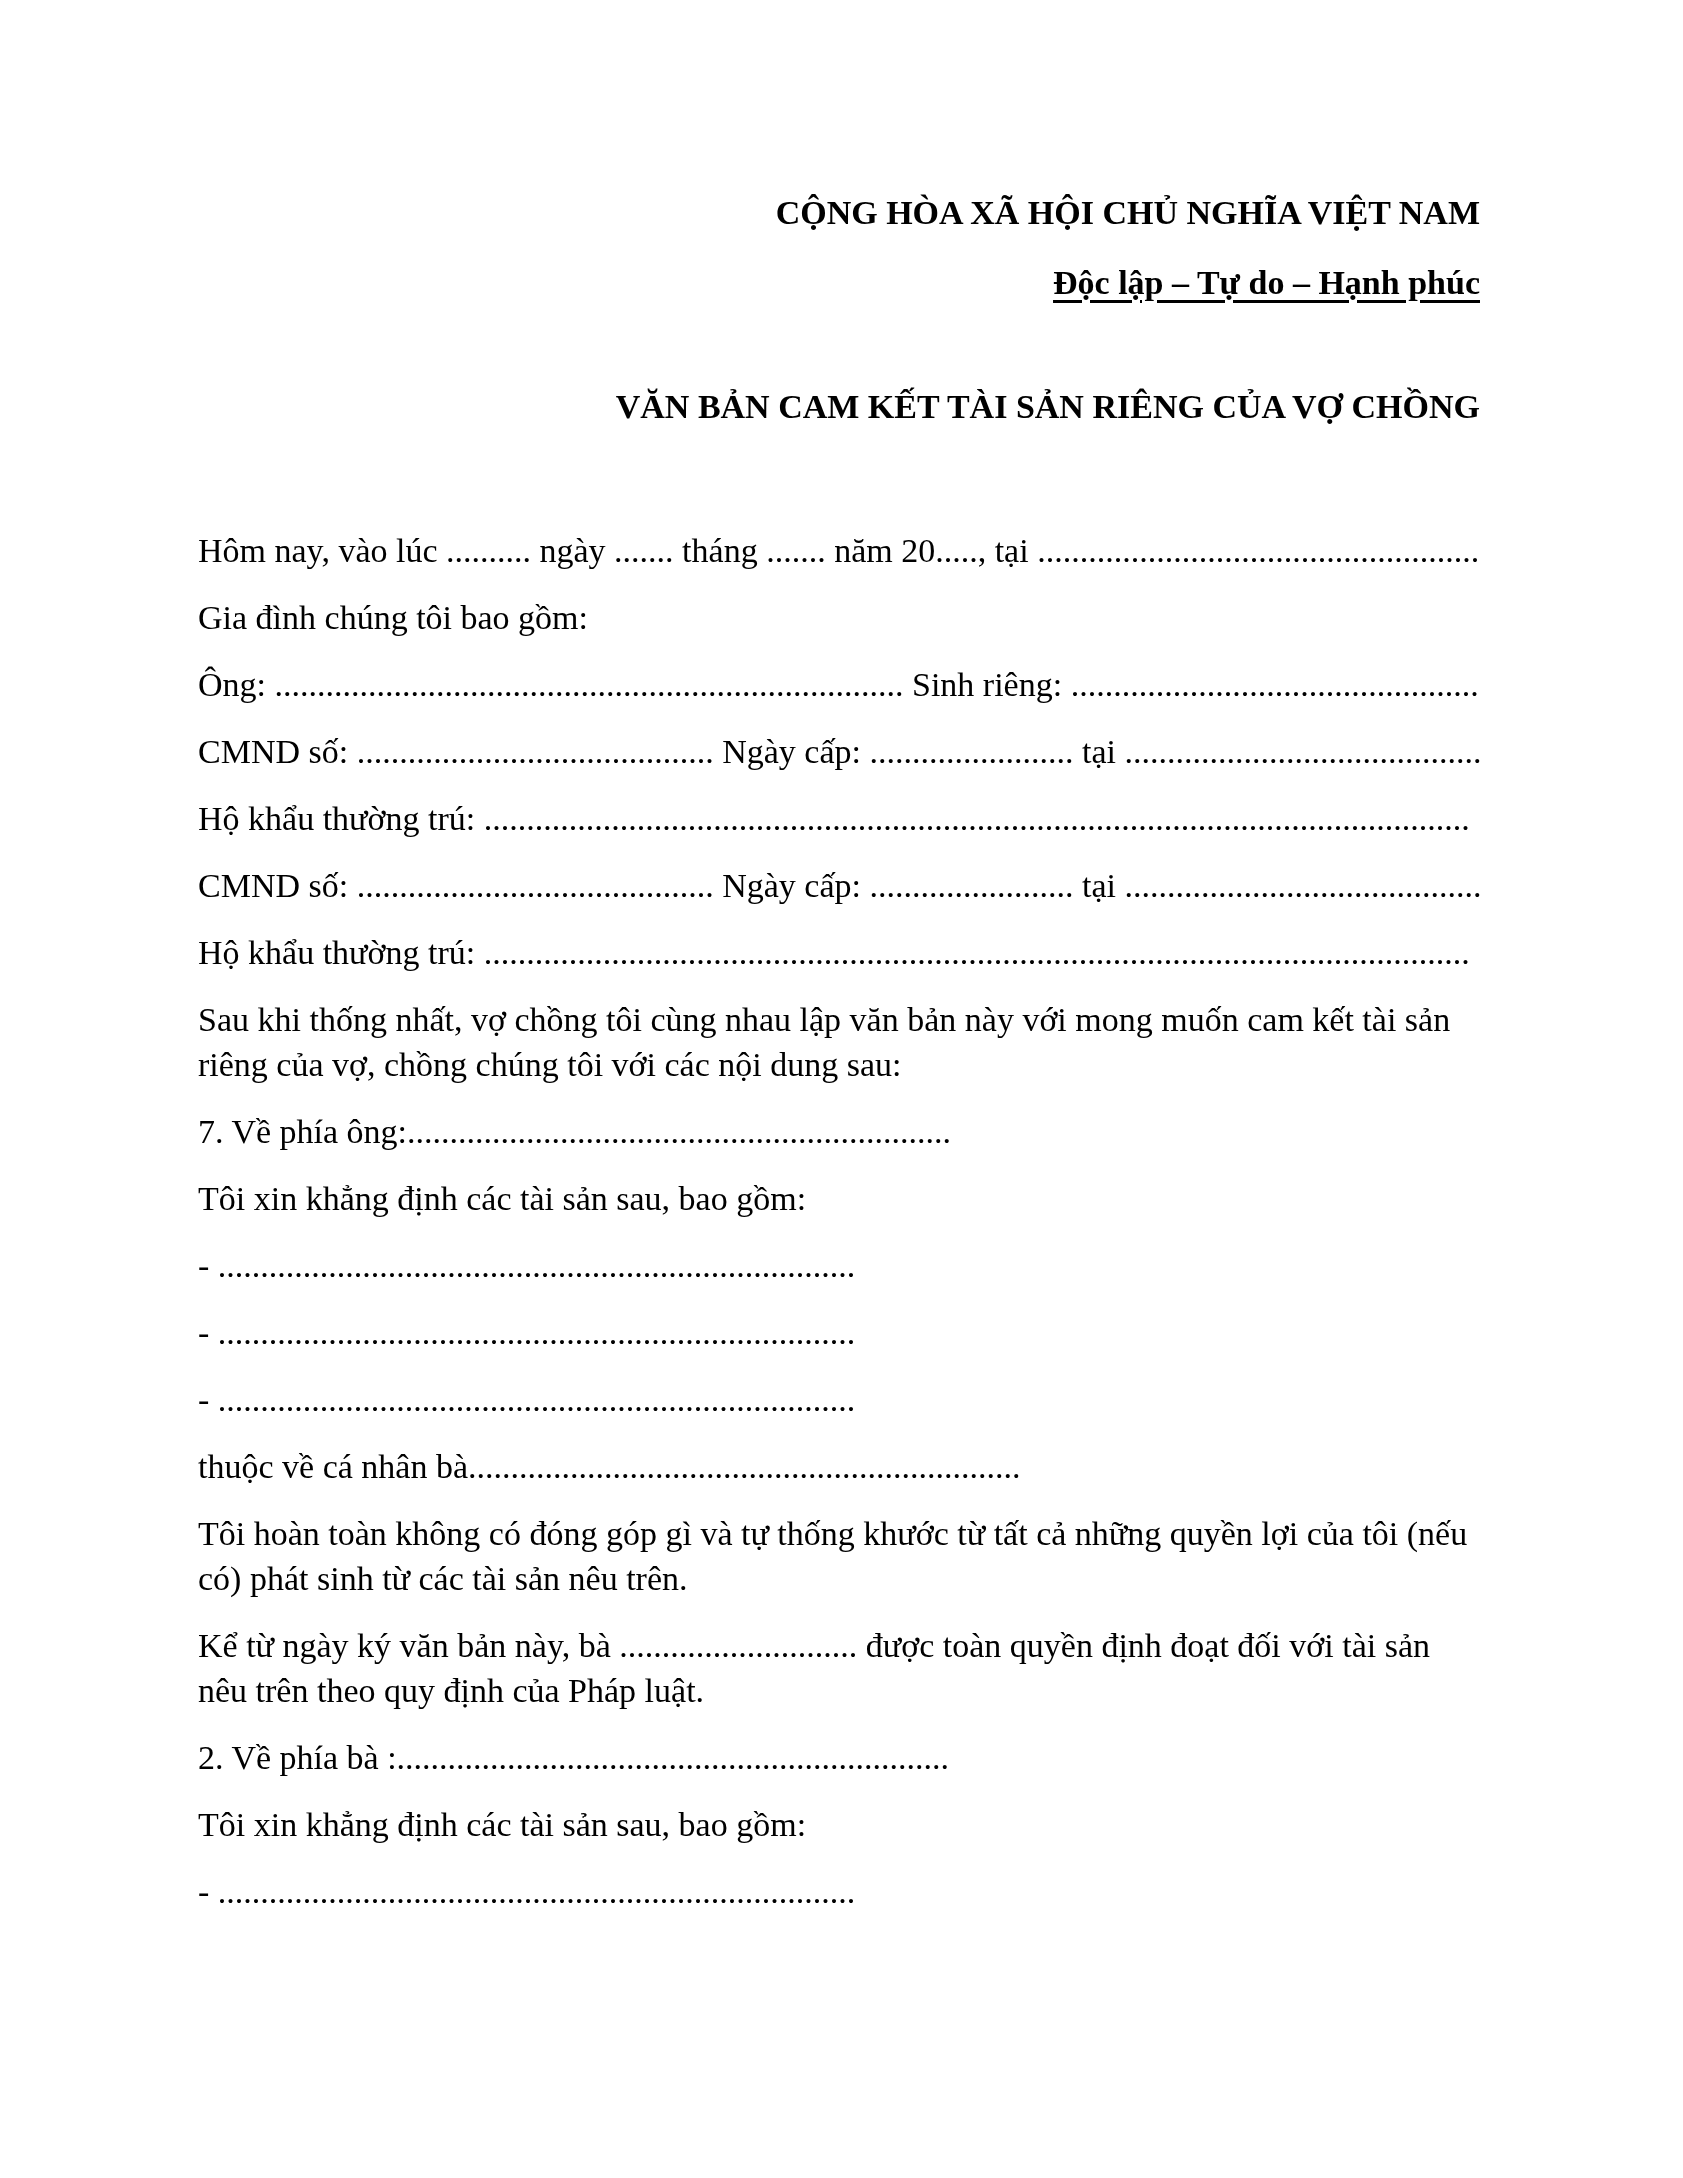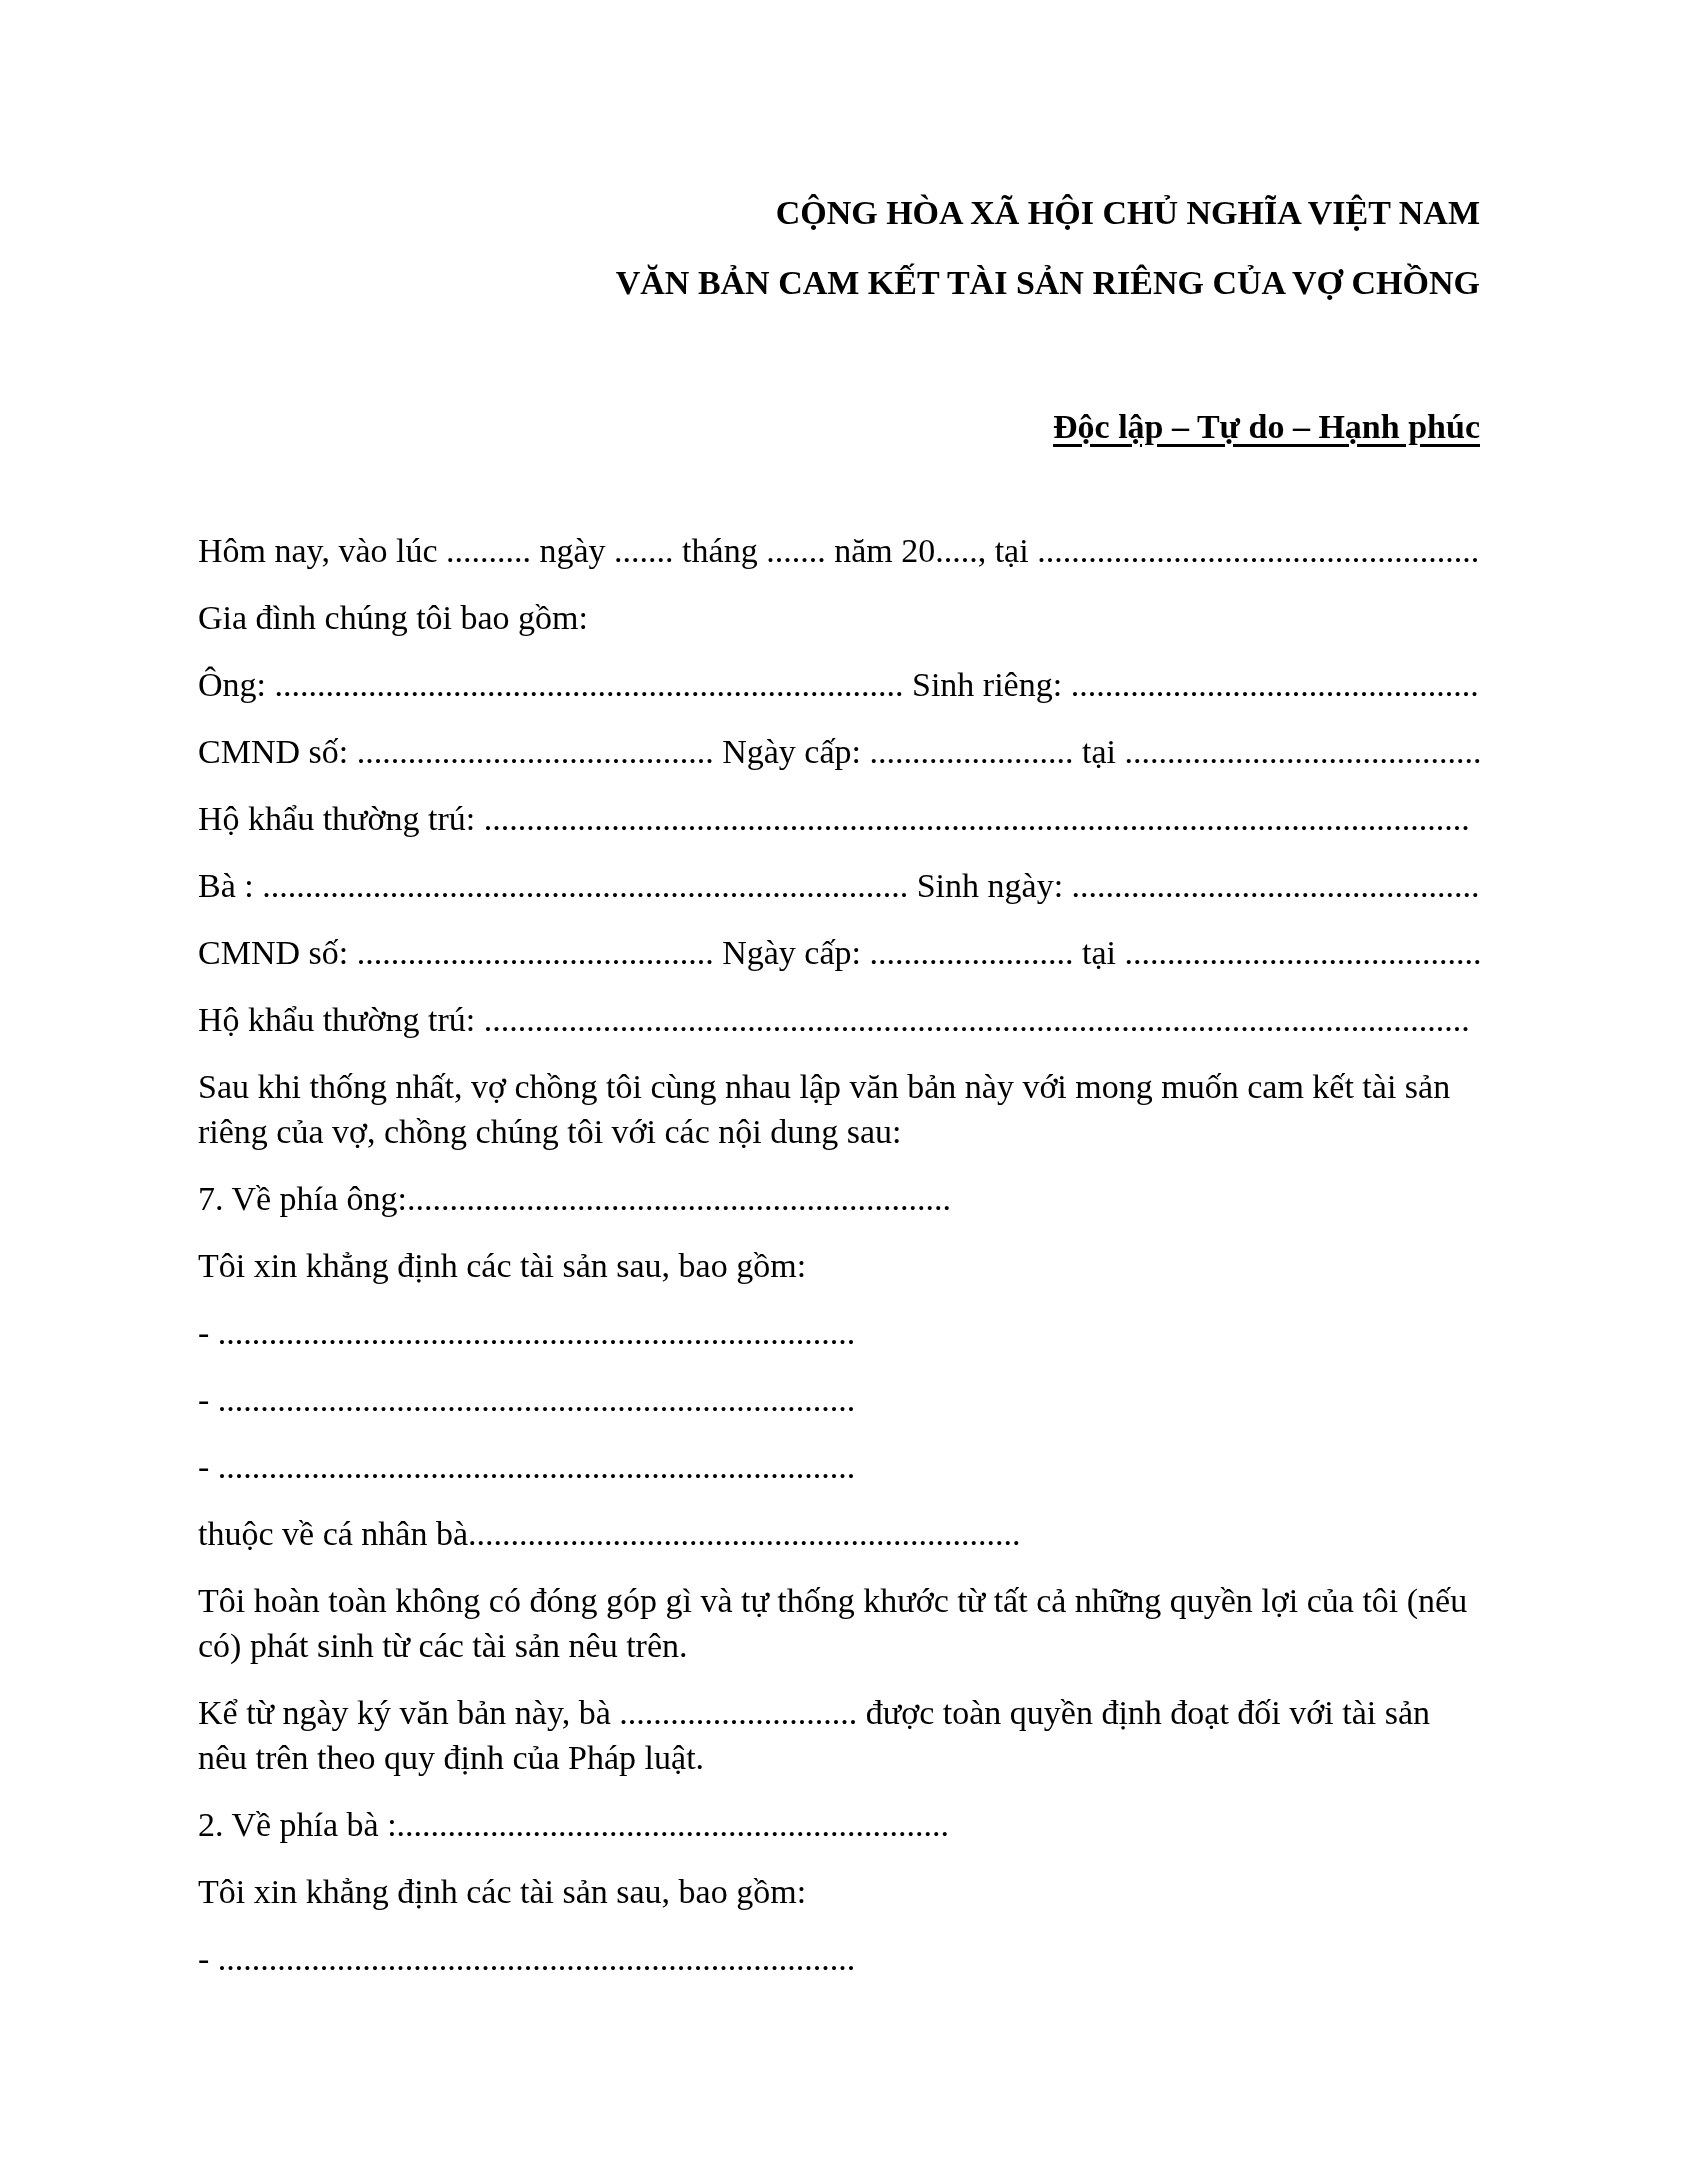--- a/index.html
+++ b/index.html
@@ -49,30 +49,29 @@
     overflow: hidden;
   }
 </style>
 </head>
 <body>
 
 <div class="doc">
 
   <p class="center bold motto-1">CỘNG HÒA XÃ HỘI CHỦ NGHĨA VIỆT NAM</p>
 
+  <p class="center bold motto-2">Độc lập – Tự do – Hạnh phúc</p>
+
   <p class="center bold doc-title">VĂN BẢN CAM KẾT TÀI SẢN RIÊNG CỦA VỢ CHỒNG</p>
-
-  <p class="center bold motto-2">Độc lập – Tự do – Hạnh phúc</p>
 
   <p class="fill-line">Hôm nay, vào lúc .......... ngày ....... tháng ....... năm 20....., tại ....................................................</p>
   <p>Gia đình chúng tôi bao gồm:</p>
   <p class="fill-line">Ông: .......................................................................... Sinh riêng: ................................................</p>
   <p class="fill-line">CMND số: .......................................... Ngày cấp: ........................ tại ..........................................</p>
   <p class="fill-line">Hộ khẩu thường trú: ....................................................................................................................</p>
-  <p class="fill-line">Bà : ............................................................................ Sinh ngày: ................................................</p>
   <p class="fill-line">CMND số: .......................................... Ngày cấp: ........................ tại ..........................................</p>
   <p class="fill-line">Hộ khẩu thường trú: ....................................................................................................................</p>
   <p>Sau khi thống nhất, vợ chồng tôi cùng nhau lập văn bản này với mong muốn cam kết tài sản riêng của vợ, chồng chúng tôi với các nội dung sau:</p>
   <p>7. Về phía ông:................................................................</p>
   <p>Tôi xin khẳng định các tài sản sau, bao gồm:</p>
   <p>- ...........................................................................</p>
   <p>- ...........................................................................</p>
   <p>- ...........................................................................</p>
   <p>thuộc về cá nhân bà.................................................................</p>
   <p>Tôi hoàn toàn không có đóng góp gì và tự thống khước từ tất cả những quyền lợi của tôi (nếu có) phát sinh từ các tài sản nêu trên.</p>

